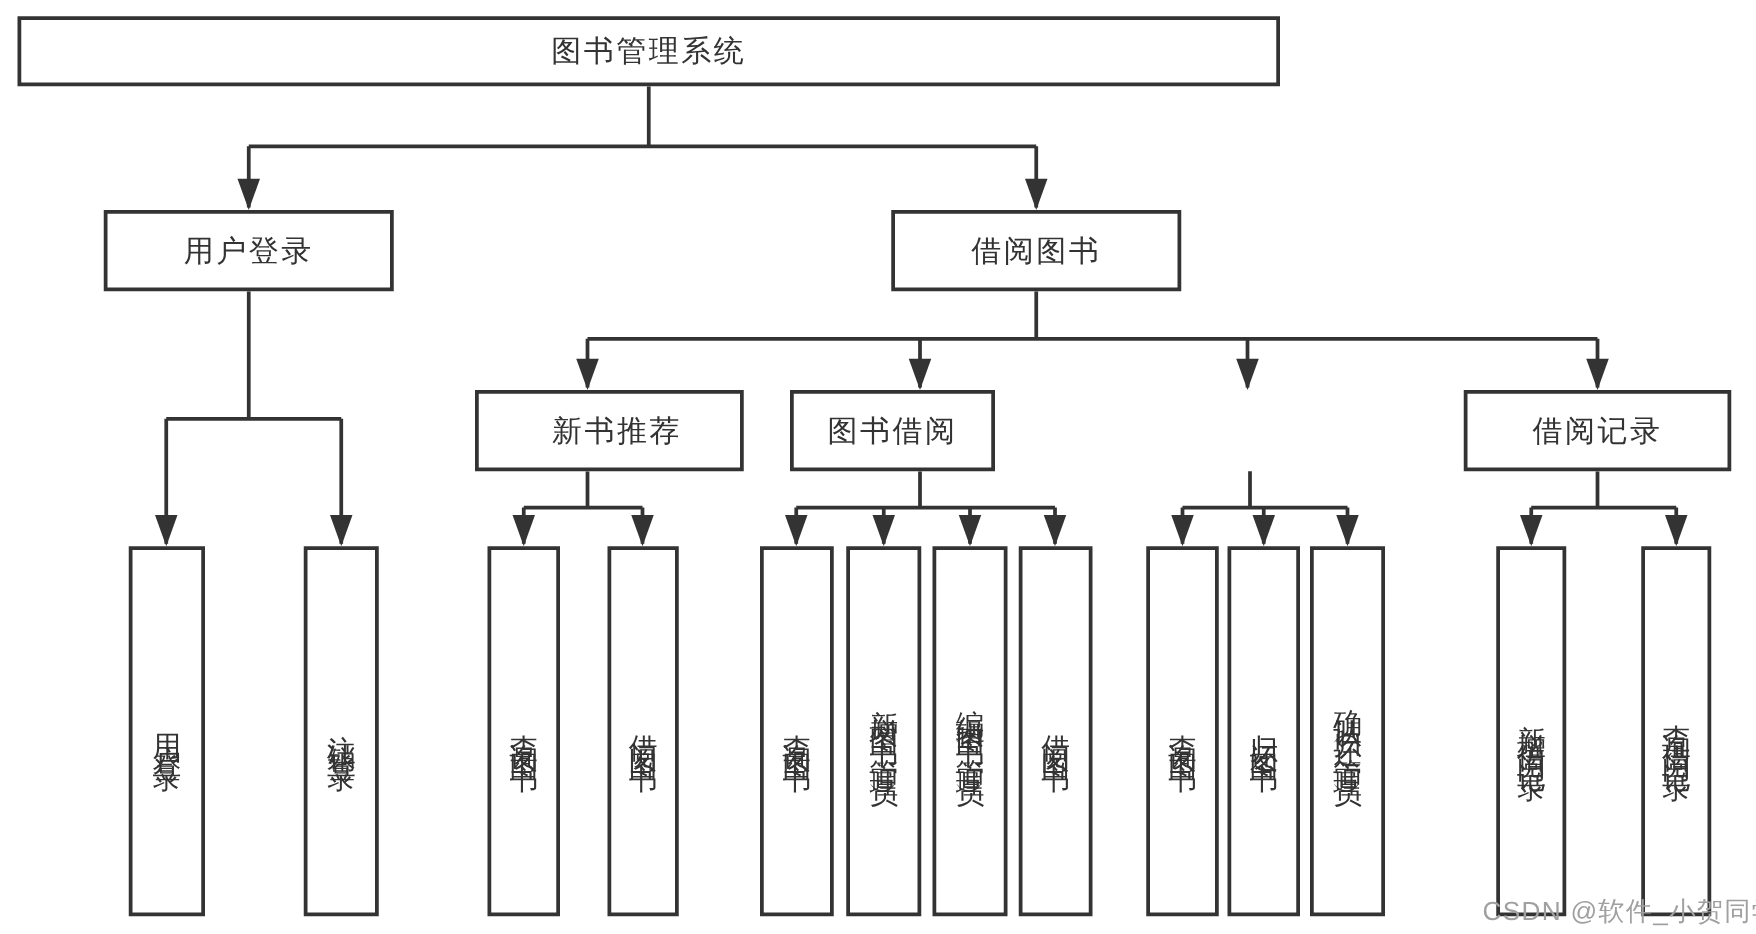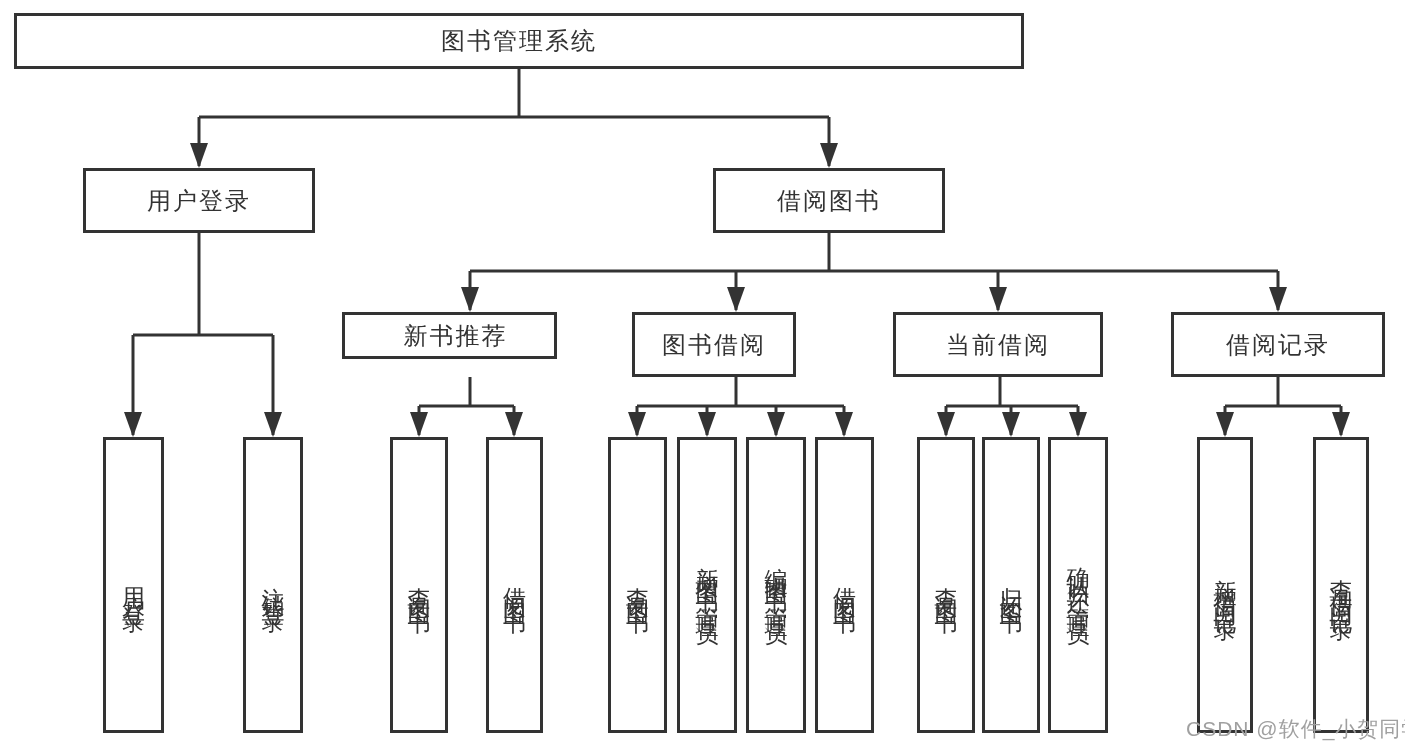--- a/index.html
+++ b/index.html
@@ -36,21 +36,21 @@
     font-size:21px;
     letter-spacing:1px;
     color:#a0a0a0;
     white-space:nowrap;
     z-index:5;
   }
   
   #node-root        { left:14px;  top:13px;  width:1010px; height:56px; }
   #node-user-login  { left:83px;  top:168px; width:232px;  height:65px; }
   #node-book-mgmt   { left:713px; top:168px; width:232px;  height:65px; }
-  #node-new-book-rec{ left:342px; top:312px; width:215px;  height:47px;padding-left:12px; }
+  #node-new-book-rec{ left:380px; top:312px; width:215px;  height:65px;padding-left:12px; }
   #node-book-borrow { left:632px; top:312px; width:164px;  height:65px; }
   #node-cur-borrow  { left:893px; top:312px; width:210px;  height:65px; }
   #node-borrow-rec  { left:1171px;top:312px; width:214px;  height:65px; }
   .leaf{ top:437px; height:296px; }
   #leaf-login       { left:103px;  width:61px; }
   #leaf-logout      { left:243px;  width:60px; }
   #leaf-rec-query   { left:390px;  width:58px; }
   #leaf-rec-borrow  { left:486px;  width:57px; }
   #leaf-bb-query    { left:608px;  width:59px; }
   #leaf-bb-add      { left:677px;  width:60px; }
@@ -146,23 +146,20 @@
   <div id="node-book-mgmt" class="node hbox">
     <span>借阅图书</span>
   </div>
 
   <div id="node-new-book-rec" class="node hbox">
     <span>新书推荐</span>
   </div>
   <div id="node-book-borrow" class="node hbox">
     <span>图书借阅</span>
   </div>
-  <div id="node-cur-borrow" class="node hbox">
-    <span>当前借阅</span>
-  </div>
   <div id="node-borrow-rec" class="node hbox">
     <span>借阅记录</span>
   </div>
 
   <div id="leaf-login" class="node vbox leaf">
     <span class="vtext">用户登录</span>
   </div>
   <div id="leaf-logout" class="node vbox leaf">
     <span class="vtext">注销登录</span>
   </div>

